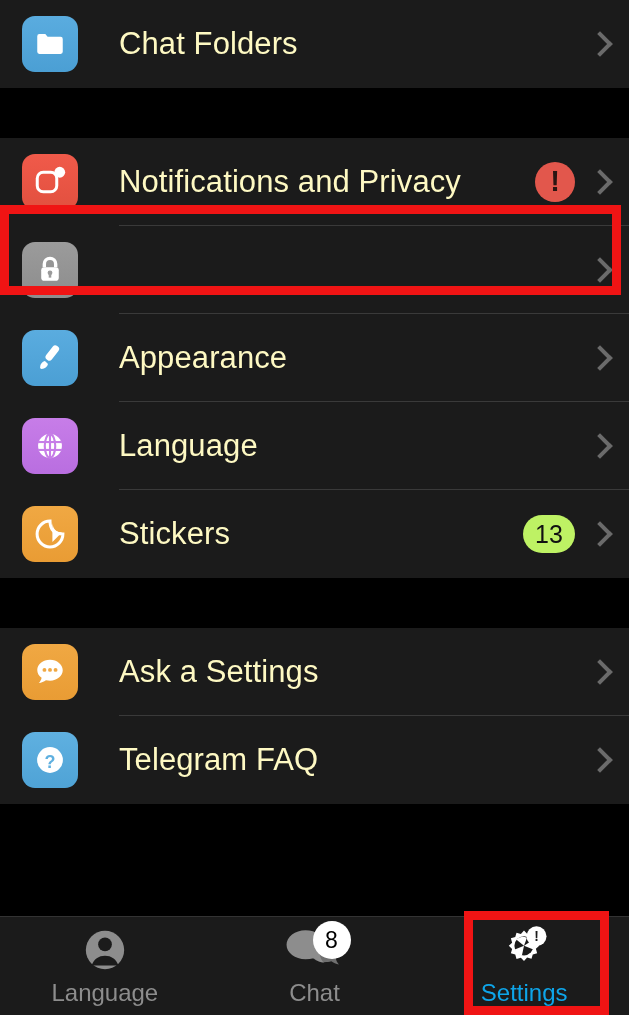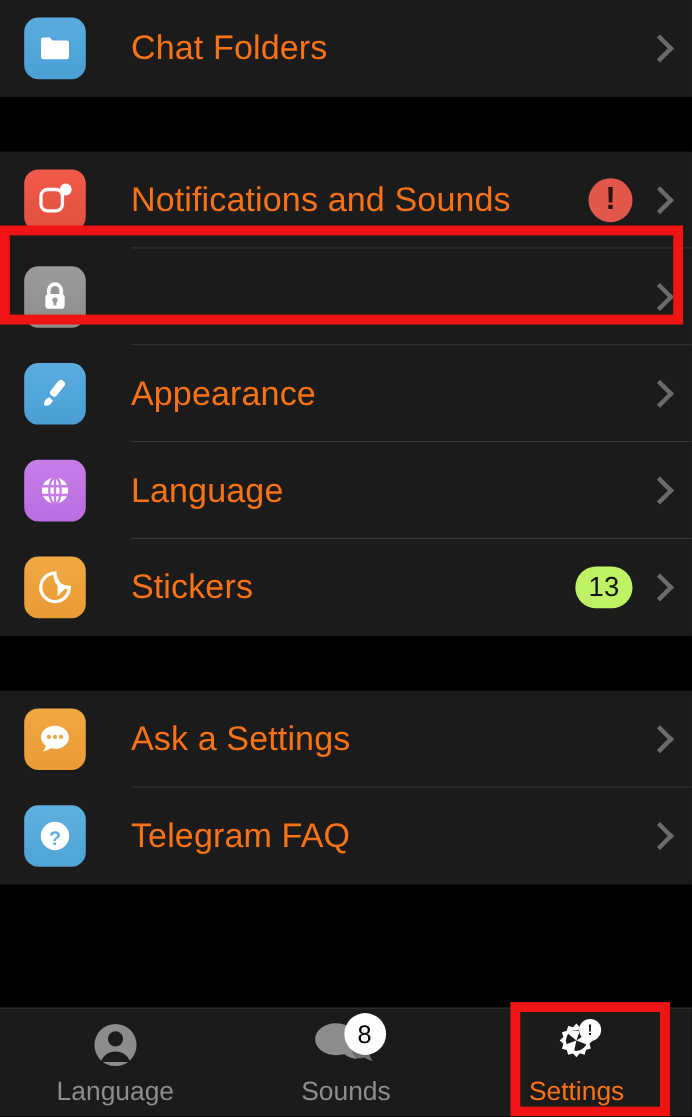--- a/index.html
+++ b/index.html
@@ -24,21 +24,21 @@
     position:absolute; left:119px; right:0; bottom:0;
     height:1px; background:#3a3a3a;
   }
   .icon-box {
     width:56px; height:56px; border-radius:13px;
     display:flex; align-items:center; justify-content:center;
     flex:0 0 56px;
   }
   .row-label {
     margin-left:41px;
-    color:#f97316;
+    color:#fef9c3;
     font-size:31px;
     letter-spacing:0.1px;
     white-space:nowrap;
   }
   .row-right {
     margin-left:auto; display:flex; align-items:center; gap:14px;
     padding-right:18px;
   }
   .row-value { color:#8d8d8d; font-size:31px; }
 
@@ -96,21 +96,21 @@
     border-top:1px solid #333;
     display:flex;
   }
   .tab {
     flex:1; display:flex; flex-direction:column;
     align-items:center; justify-content:center; gap:4px;
     position:relative;
   }
   .tab-ico { position:relative; height:50px; width:80px; }
   .tab-label { font-size:24px; color:#8d8d8d; }
-  .tab.active .tab-label { color:#f97316; }
+  .tab.active .tab-label { color:#0ea5e9; }
   .tab-badge {
     position:absolute; border-radius:50%;
     background:#fff; color:#000;
     font-size:23px; font-weight:500;
     display:flex; align-items:center; justify-content:center;
     width:38px; height:38px;
   }
 </style>
 </head>
 <body>
@@ -135,21 +135,21 @@
 
   <div class="section">
 
     <div class="row">
       <div class="icon-box ic-red">
         <svg width="36" height="36" viewBox="0 0 24 24">
           <rect x="3.5" y="5.5" width="13" height="13" rx="4" fill="none" stroke="#fff" stroke-width="2"></rect>
           <circle cx="18.5" cy="5.5" r="3.6" fill="#fff"></circle>
         </svg>
       </div>
-      <div class="row-label">Notifications and Sounds</div>
+      <div class="row-label">Notifications and Privacy</div>
       <div class="row-right">
         <div class="warn-circle">
           <span>!</span>
         </div>
         <div class="chev"></div>
       </div>
       <div class="row-sep"></div>
     </div>
 
     <div class="row">
@@ -268,21 +268,21 @@
     </div>
 
     <div class="tab">
       <div class="tab-ico">
         <svg width="66" height="50" viewBox="0 0 32 24" style="display:block;margin:0 auto">
           <path d="M20.5 7c4 0 7.2 2.4 7.2 5.4 0 1.3-.6 2.5-1.6 3.4.1 1.3.7 2.4 1.5 3.2-1.4-.2-2.7-.7-3.7-1.5-1 .3-2.2.4-3.4.4-4 0-7.2-2.4-7.2-5.5S16.5 7 20.5 7z" fill="#6f6f6f"></path>
           <path d="M11.4 2.4c5.1 0 9.2 3.1 9.2 7 0 1.8-.9 3.4-2.3 4.6.2 1.7 1 3.2 2.1 4.2-1.9-.3-3.7-1.1-5-2.2-1.3.3-2.6.5-4 .5-5.1 0-9.2-3.1-9.2-7s4.1-7.1 9.2-7.1z" fill="#8d8d8d"></path>
         </svg>
         <div class="tab-badge" style="right:4px;top:-4px">8</div>
       </div>
-      <div class="tab-label">Sounds</div>
+      <div class="tab-label">Chat</div>
     </div>
 
     <div class="tab active">
       <div class="tab-ico">
         <svg width="58" height="50" viewBox="0 0 24 24" style="display:block;margin:0 auto">
           <path fill="#fff" d="M12 2.6l1.5 1.6 2.1-.6.6 2.1 2.1.6-.6 2.1 1.6 1.5-1.6 1.5.6 2.1-2.1.6-.6 2.1-2.1-.6L12 17.3l-1.5-1.6-2.1.6-.6-2.1-2.1-.6.6-2.1L4.7 10l1.6-1.5-.6-2.1 2.1-.6.6-2.1 2.1.6z"></path>
           <circle cx="12" cy="10" r="4.6" fill="#1b1b1b"></circle>
           <g fill="#fff">
             <path d="M12 10l3.9-2.6a4.6 4.6 0 0 1 .6 4.4z"></path>
             <path d="M12 10l-1 4.6a4.6 4.6 0 0 1-3.4-2.9z"></path>

